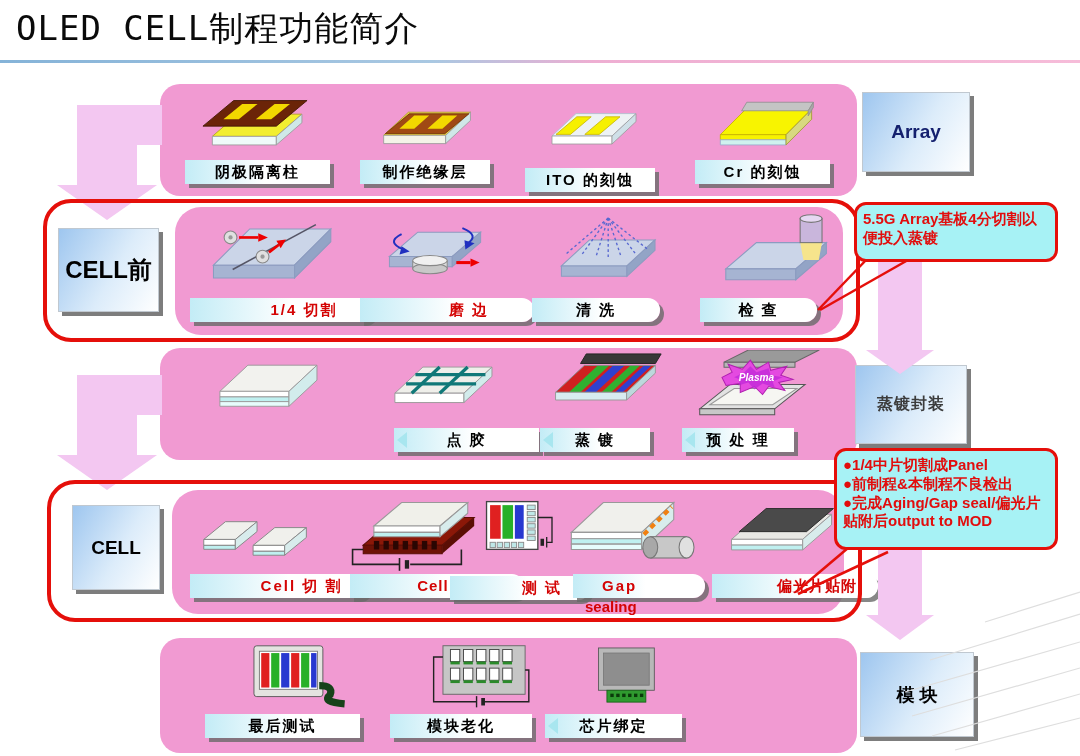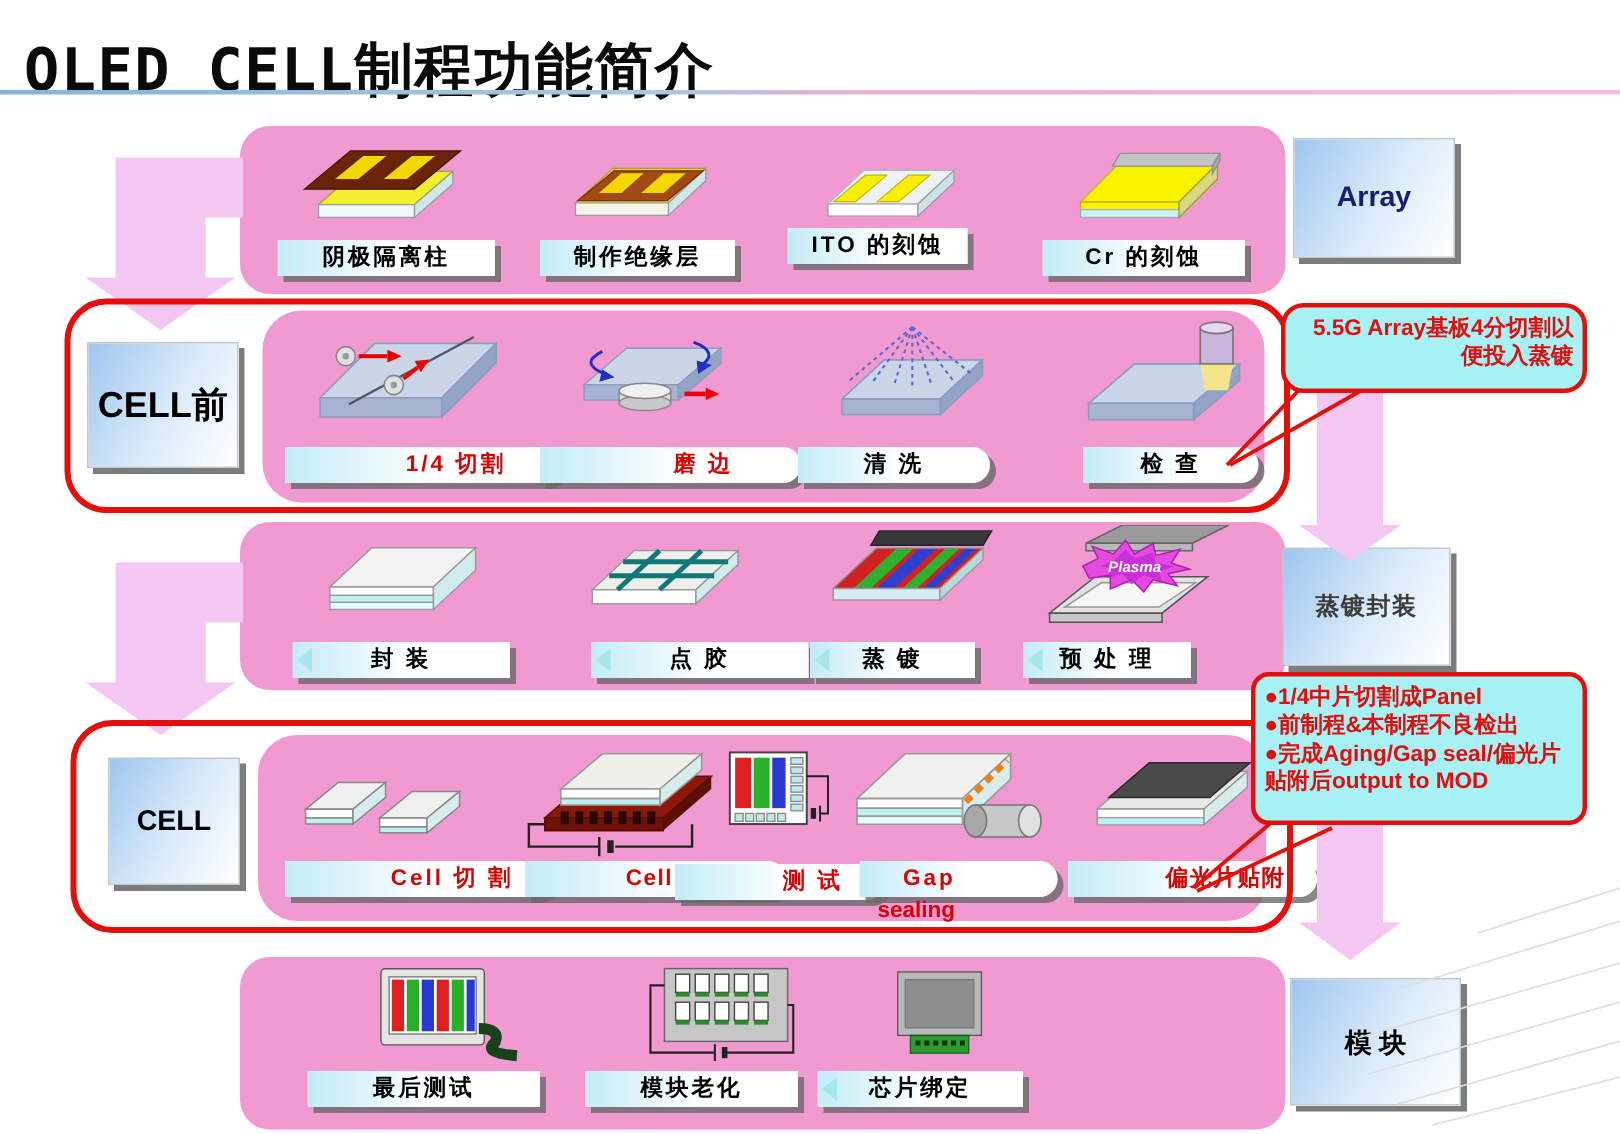--- a/index.html
+++ b/index.html
@@ -1,38 +1,38 @@
 <!DOCTYPE html>
 <html><head>
 <meta charset="utf-8">
 <style>
   html,body{margin:0;padding:0;background:#fff;}
   .page{position:relative;width:1080px;height:756px;background:#fff;overflow:hidden;
         font-family:"Liberation Sans","DejaVu Sans",sans-serif;}
-  .title{position:absolute;left:16px;top:20px;font-size:39px;font-weight:700;color:#0a0a0a;
+  .title{position:absolute;left:16px;top:6px;font-size:34px;font-weight:400;color:#0a0a0a;
          letter-spacing:1px;white-space:nowrap;font-family:"DejaVu Sans Mono","Liberation Sans",sans-serif;}
   .title-rule{position:absolute;left:0;top:60px;width:1080px;height:3px;
         background:linear-gradient(to right,#85b3d8 0%,#a9c8e2 40%,#eeaed2 55%,#f6bcd9 100%);}
   .band{position:absolute;background:#f19ad2;border-radius:20px;}
   .redbox{position:absolute;border:4px solid #e50f0a;border-radius:28px;pointer-events:none;z-index:6;}
   .stagebox{position:absolute;z-index:4;display:flex;align-items:center;justify-content:center;
         background:linear-gradient(120deg,#9ec6ef 0%,#dcecfa 55%,#ffffff 100%);
         border:1px solid #c0c8d0;box-shadow:4px 4px 0 #7d7d7d;font-weight:bold;color:#000;}
   .plate{position:absolute;height:24px;line-height:24px;text-align:center;font-weight:bold;
         font-size:15px;letter-spacing:2px;color:#000;background:linear-gradient(90deg,#c3ecf6 0%,#ffffff 55%);
         box-shadow:4px 4px 0 rgba(105,105,105,.8);white-space:nowrap;}
   .plate.pill{border-radius:0 13px 13px 0;}
   .plate.arrowL::before{content:"";position:absolute;left:3px;top:4px;width:0;height:0;
         border-right:10px solid #a8e6ef;border-top:8px solid transparent;border-bottom:8px solid transparent;}
   .plate.redtxt{color:#d40404;padding-left:44px;}
   .icon{position:absolute;}
   .icon svg{width:100%;height:100%;display:block;}
   .callout{position:absolute;z-index:7;background:#a7f2f5;border:3px solid #e50f0a;border-radius:12px;
         color:#e20d0d;font-weight:bold;font-size:15px;line-height:1.25;padding:5px 6px;box-sizing:border-box;}
-  .callout.center{text-align:right;border-radius:15px;}
+  .callout.center{text-align:left;}
   .subnote{position:absolute;color:#d40404;font-weight:bold;font-size:15px;z-index:5;}
   .overlay{position:absolute;left:0;top:0;z-index:5;pointer-events:none;}
 </style>
 </head>
 <body>
 
 <div class="page">
 
   <div class="title">OLED CELL制程功能简介</div>
   <div class="title-rule"></div>
@@ -119,21 +119,21 @@
         <polygon points="15,56 92,56 92,62 15,62" fill="#cff2ee" stroke="#9ac"></polygon>
         <polygon points="92,50 122,20 122,32 92,62" fill="#d8d880" stroke="#a09a30"></polygon>
         <polygon points="40,22 46,12 124,12 118,22" fill="#c4c4c4" stroke="#909090"></polygon>
         <polygon points="118,22 124,12 124,18 118,28" fill="#a8a8a8" stroke="#909090"></polygon>
       </svg>
   </div>
   <div class="plate" style="left:185px;top:160px;width:145px;">
     <span>阴极隔离柱</span></div>
   <div class="plate" style="left:360px;top:160px;width:130px;">
     <span>制作绝缘层</span></div>
-  <div class="plate" style="left:525px;top:152px;width:120px;">
+  <div class="plate" style="left:525px;top:168px;width:130px;">
     <span>ITO 的刻蚀</span></div>
   <div class="plate" style="left:695px;top:160px;width:135px;">
     <span>Cr 的刻蚀</span></div>
 
   <div class="icon" style="left:190px;top:214px;width:160px;height:80px;">
     <svg viewBox="0 0 130 75">
         <polygon points="12,48 46,14 122,14 88,48" fill="#cbd5e8" stroke="#8c9cc0"></polygon>
         <polygon points="12,48 88,48 88,60 12,60" fill="#a6b4d2" stroke="#8c9cc0"></polygon>
         <polygon points="88,48 122,14 122,26 88,60" fill="#93a4c6" stroke="#8c9cc0"></polygon>
         <line x1="30" y1="52" x2="108" y2="10" stroke="#556" stroke-width="1.5"></line>
@@ -188,21 +188,21 @@
         <rect x="88" y="6" width="20" height="22" fill="#c9b6dc" stroke="#777"></rect>
         <ellipse cx="98" cy="6" rx="10" ry="3.5" fill="#e6d8f2" stroke="#777"></ellipse>
       </svg>
   </div>
   <div class="plate pill redtxt" style="left:190px;top:298px;width:140px;">
     <span>1/4 切割</span></div>
   <div class="plate pill redtxt" style="left:360px;top:298px;width:130px;">
     <span>磨 边</span></div>
   <div class="plate pill" style="left:532px;top:298px;width:128px;">
     <span>清 洗</span></div>
-  <div class="plate pill" style="left:700px;top:298px;width:117px;margin-left:22px;">
+  <div class="plate pill" style="left:700px;top:298px;width:117px;">
     <span>检 查</span></div>
 
   <div class="callout center" style="left:854px;top:202px;width:204px;height:60px;">
     <span>5.5G Array基板4分切割以便投入蒸镀</span>
   </div>
 
   <div class="icon" style="left:190px;top:354px;width:155px;height:70px;">
     <svg viewBox="0 0 130 75">
         <polygon points="14,40 44,12 118,12 88,40" fill="#f2f2ee" stroke="#999"></polygon>
         <polygon points="14,40 88,40 88,46 14,46" fill="#ffffff" stroke="#999"></polygon>
@@ -242,22 +242,20 @@
         <polygon points="30,12 54,0 124,0 100,12" fill="#9a9a9a" stroke="#666"></polygon>
         <polygon points="30,12 100,12 100,17 30,17" fill="#b8b8b8" stroke="#666"></polygon>
         <polygon points="6,58 36,34 110,34 80,58" fill="#e2e2e2" stroke="#555"></polygon>
         <polygon points="16,54 40,38 102,38 78,54" fill="#f6f6f2" stroke="#999"></polygon>
         <polygon points="6,58 80,58 80,64 6,64" fill="#c8c8c8" stroke="#555"></polygon>
         <polygon points="28,27 38,22 34,14 48,19 56,10 62,19 74,12 76,20 92,16 86,25 98,29 84,32 90,40 74,36 68,44 60,36 46,42 46,33 32,35" fill="#e44ae0" stroke="#b020b0"></polygon>
         <polygon points="40,27 50,22 56,16 62,22 74,18 76,25 88,27 78,31 80,37 68,33 60,39 54,32 44,35 46,29" fill="#c028d8" opacity="0.75"></polygon>
         <text x="62" y="31" text-anchor="middle" font-size="10" font-style="italic" font-weight="bold" fill="#ffffff">Plasma</text>
       </svg>
   </div>
-  <div class="plate arrowL" style="left:195px;top:428px;width:145px;">
-    <span>封 装</span></div>
   <div class="plate arrowL" style="left:370px;top:428px;width:145px;margin-left:24px;">
     <span>点 胶</span></div>
   <div class="plate arrowL" style="left:540px;top:428px;width:110px;">
     <span>蒸 镀</span></div>
   <div class="plate arrowL" style="left:682px;top:428px;width:112px;">
     <span>预 处 理</span></div>
 
   <div class="icon" style="left:185px;top:498px;width:150px;height:74px;">
     <svg viewBox="0 0 130 75">
         <polygon points="8,42 30,24 62,24 40,42" fill="#f0f0ec" stroke="#888"></polygon>

